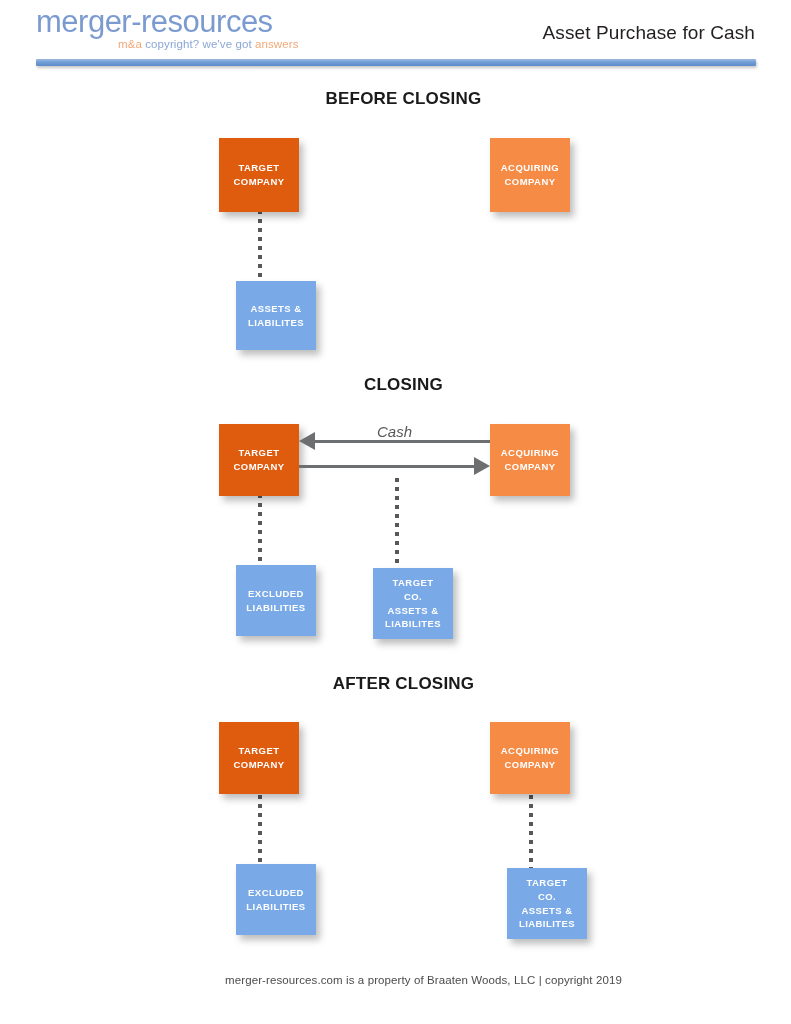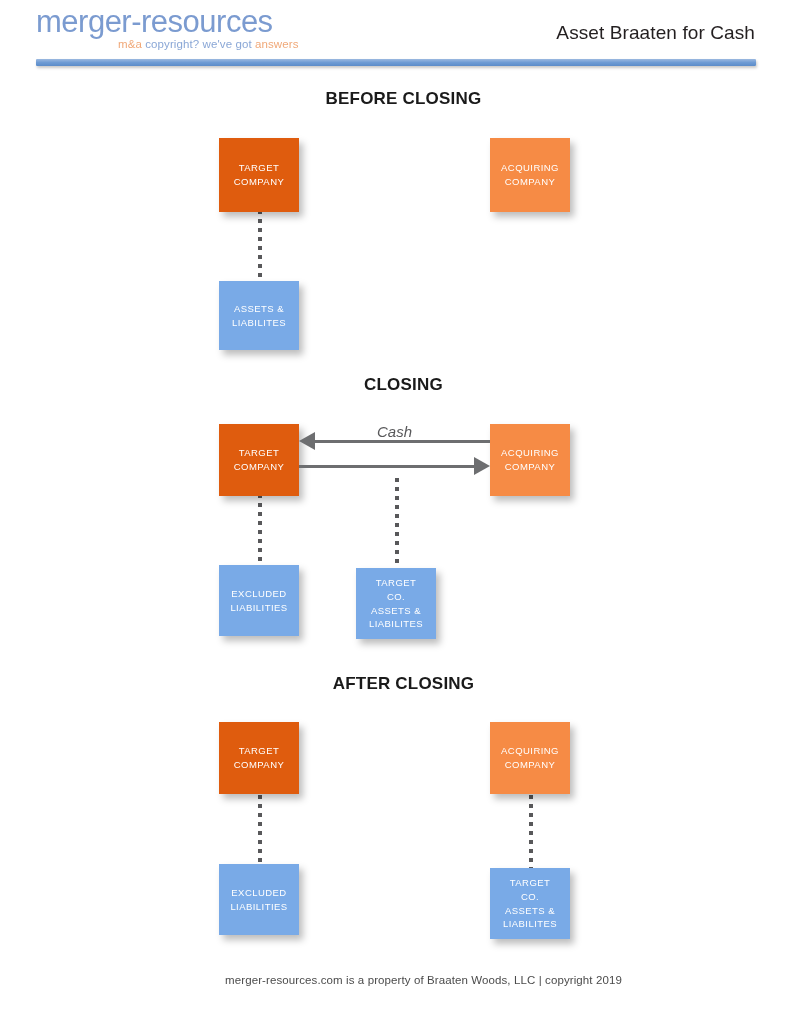--- a/index.html
+++ b/index.html
@@ -81,31 +81,31 @@
   }
 
   
   .box {
     position: absolute;
     display: flex;
     align-items: center;
     justify-content: center;
     text-align: center;
     color: #ffffff;
-    font-weight: normal;
+    font-weight: bold;
     font-size: 9.5px;
     line-height: 1.45;
     letter-spacing: 0.45px;
     box-shadow: 4px 5px 7px rgba(0,0,0,0.26);
     box-sizing: border-box;
     padding: 10px;
   }
   .box-target     { background: #df5c0e; }
   .box-acquiring  { background: #f68b45; }
-  .box-blue       { background: #79aae7; }
+  .box-blue       { background: #79aae7; margin-left: 17px; }
 
   
   .dotline {
     position: absolute;
     width: 4px;
     background-image: linear-gradient(to bottom, #58585a 0px, #58585a 4px, rgba(0,0,0,0) 4px, rgba(0,0,0,0) 9px);
     background-size: 4px 9px;
     background-repeat: repeat-y;
   }
 
@@ -166,21 +166,21 @@
 
 <div id="header">
 
   <div id="logo">
     <div id="logo-word">merger-resources</div>
     <div id="logo-tag">
       <span class="tag-orange">m&amp;a</span><span class="tag-blue"> copyright? we've got </span><span class="tag-orange">answers</span>
     </div>
   </div>
 
-  <div id="doc-title">Asset Braaten for Cash</div>
+  <div id="doc-title">Asset Purchase for Cash</div>
   <div id="header-rule"></div>
 </div>
 
 <div class="section-title" style="top:89px;">BEFORE CLOSING</div>
 
 <div class="dotline" style="left:258px; top:210px; height:78px;"></div>
 
 <div class="box box-target" style="left:219px; top:138px; width:80px; height:74px;">
   <span style="white-space:pre-line;">TARGET
 COMPANY</span>

